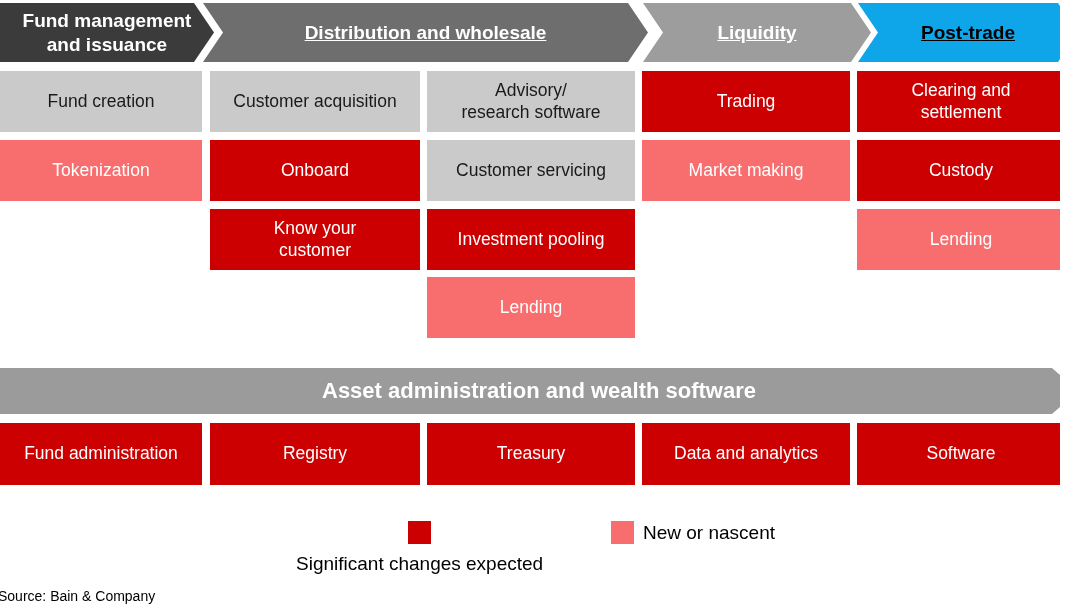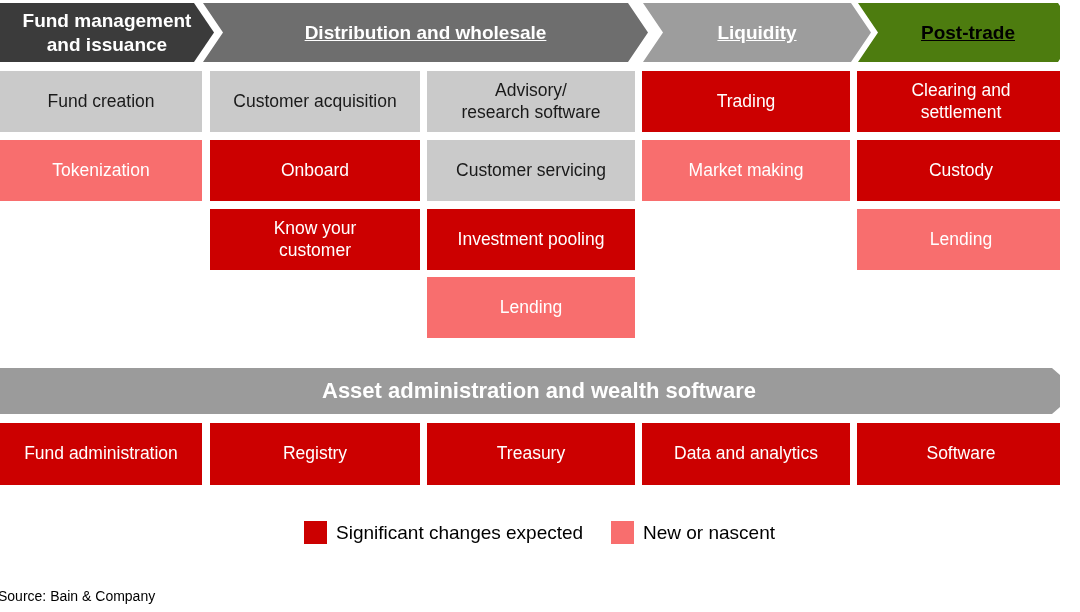--- a/index.html
+++ b/index.html
@@ -12,21 +12,21 @@
     position:absolute;top:3px;height:59px;
     display:flex;align-items:center;justify-content:center;
     text-align:center;font-weight:700;font-size:19px;line-height:1.25;
     color:#fff;white-space:pre-line;
   }
   .arrow-first{clip-path:polygon(0 0,calc(100% - 20px) 0,100% 50%,calc(100% - 20px) 100%,0 100%);}
   .arrow-mid{clip-path:polygon(0 0,calc(100% - 20px) 0,100% 50%,calc(100% - 20px) 100%,0 100%,20px 50%);text-decoration:underline;}
   .hdr-dark{background:#3b3b3b;}
   .hdr-mid{background:#6e6e6e;}
   .hdr-light{background:#9d9d9d;}
-  .hdr-pale{background:#4d7c0f;color:#000;}
+  .hdr-pale{background:#0ea5e9;color:#000;}
   .h1{left:0;width:214px;}
   .h2{left:203px;width:445px;}
   .h3{left:643px;width:228px;}
   .h4{left:858px;width:220px;}
   
   .box{
     position:absolute;height:61px;
     display:flex;align-items:center;justify-content:center;
     text-align:center;font-size:17.5px;line-height:1.25;white-space:pre-line;
   }
@@ -47,21 +47,21 @@
   .banner{
     position:absolute;left:0;top:368px;width:1078px;height:46px;background:#9b9b9b;
     clip-path:polygon(0 0,calc(100% - 26px) 0,100% 50%,calc(100% - 26px) 100%,0 100%);
     display:flex;align-items:center;justify-content:center;
     color:#fff;font-weight:700;font-size:22px;
   }
   
   .legend-item{position:absolute;top:521px;display:flex;align-items:center;gap:9px;}
   .legend-item .swatch{width:23px;height:23px;flex:0 0 auto;}
   .legend-item .lbl{font-size:19px;color:#000;white-space:nowrap;}
-  .li1{left:304px;}
+  .li1{left:296px;flex-direction:column;}
   .li2{left:611px;}
   
   .source{position:absolute;left:-2px;top:588px;font-size:14px;color:#000;}
 </style>
 </head>
 <body>
 
 <div class="canvas">
 
   <div class="hdr hdr-dark arrow-first h1">Fund management

